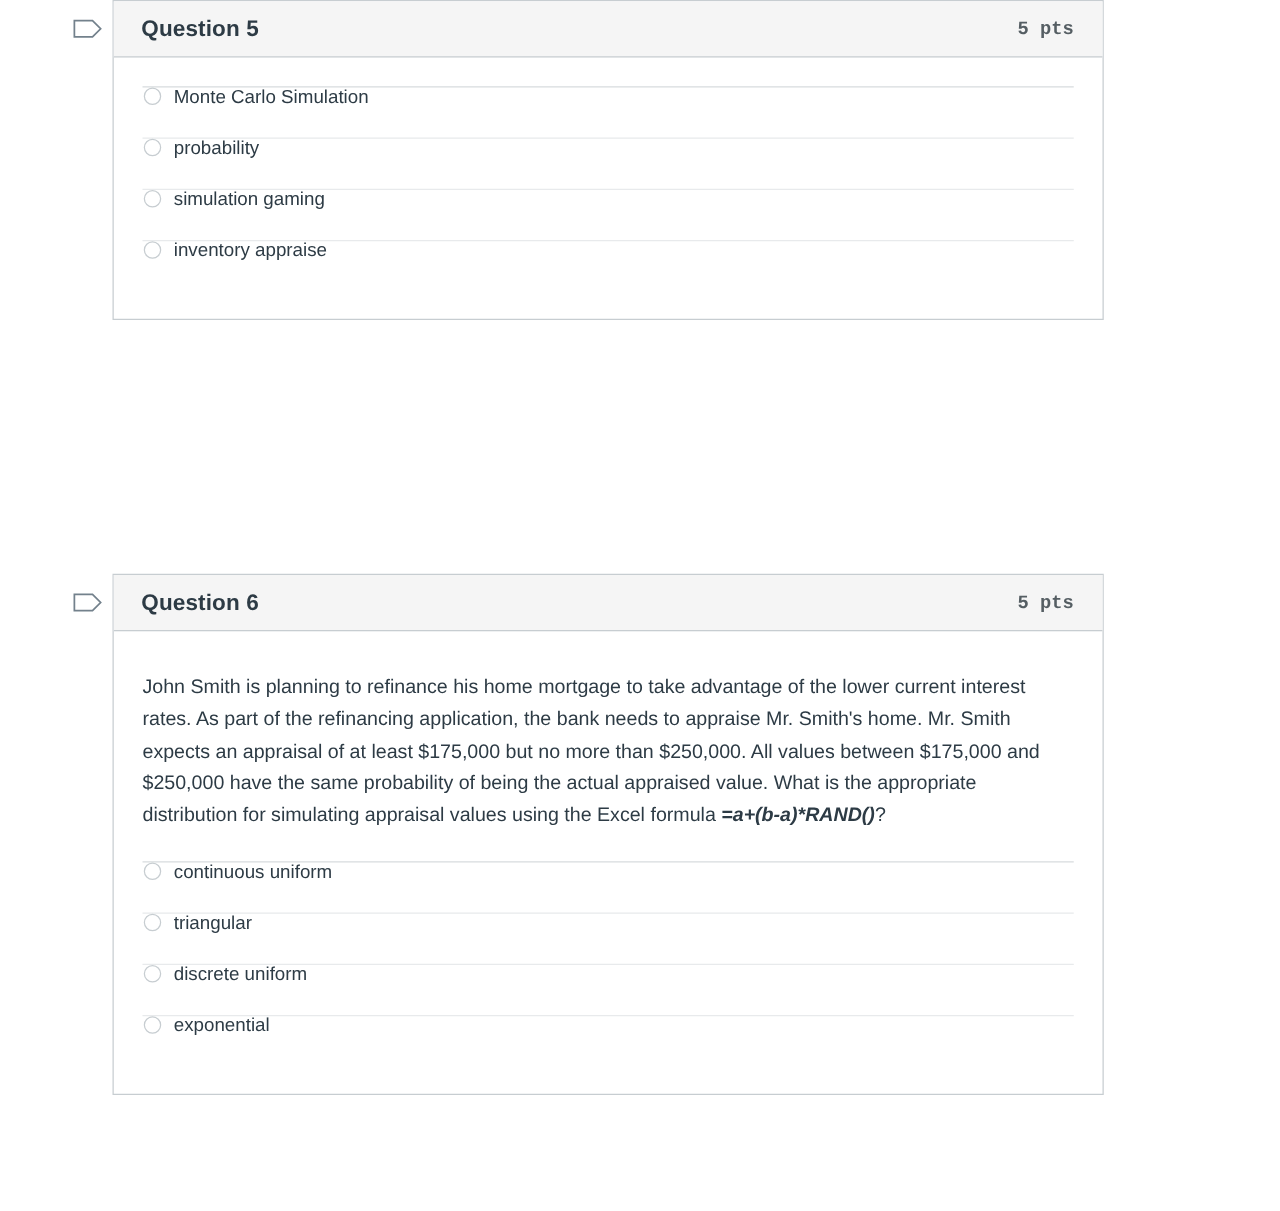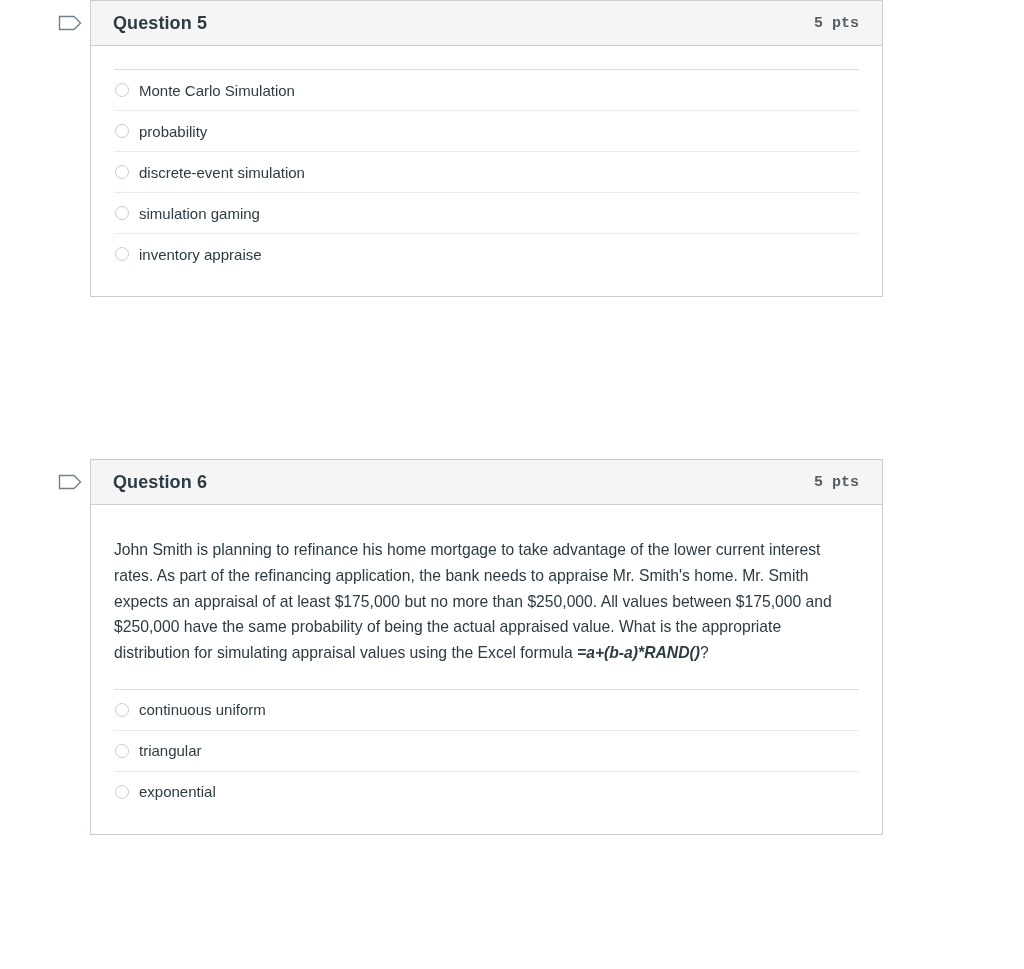--- a/index.html
+++ b/index.html
@@ -99,21 +99,21 @@
     font-weight: bold;
     font-style: italic;
   }
 
   
   .answers {
     margin: 23px 23px 0 23px;
   }
   .answer-row {
     display: flex;
-    align-items: center;
+    align-items: flex-start;
     height: 41px;
     border-top: 1px solid #e8eaec;
     padding-left: 1px;
   }
   .answer-row:first-child {
     border-top: 1px solid #d8dcde;
   }
   .radio {
     width: 14px;
     height: 14px;
@@ -185,24 +185,20 @@
           <div class="answer-row">
             <span class="radio"></span>
             <span class="answer-label">Monte Carlo Simulation</span>
           </div>
           <div class="answer-row">
             <span class="radio"></span>
             <span class="answer-label">probability</span>
           </div>
           <div class="answer-row">
             <span class="radio"></span>
-            <span class="answer-label">discrete-event simulation</span>
-          </div>
-          <div class="answer-row">
-            <span class="radio"></span>
             <span class="answer-label">simulation gaming</span>
           </div>
           <div class="answer-row">
             <span class="radio"></span>
             <span class="answer-label">inventory appraise</span>
           </div>
         </div>
         <div class="answers-pad"></div>
       </div>
     </div>
@@ -231,20 +227,24 @@
           <div class="answer-row">
             <span class="radio"></span>
             <span class="answer-label">continuous uniform</span>
           </div>
           <div class="answer-row">
             <span class="radio"></span>
             <span class="answer-label">triangular</span>
           </div>
           <div class="answer-row">
             <span class="radio"></span>
+            <span class="answer-label">discrete uniform</span>
+          </div>
+          <div class="answer-row">
+            <span class="radio"></span>
             <span class="answer-label">exponential</span>
           </div>
         </div>
         <div class="answers-pad"></div>
       </div>
     </div>
   </div>
 
 </div>
 

